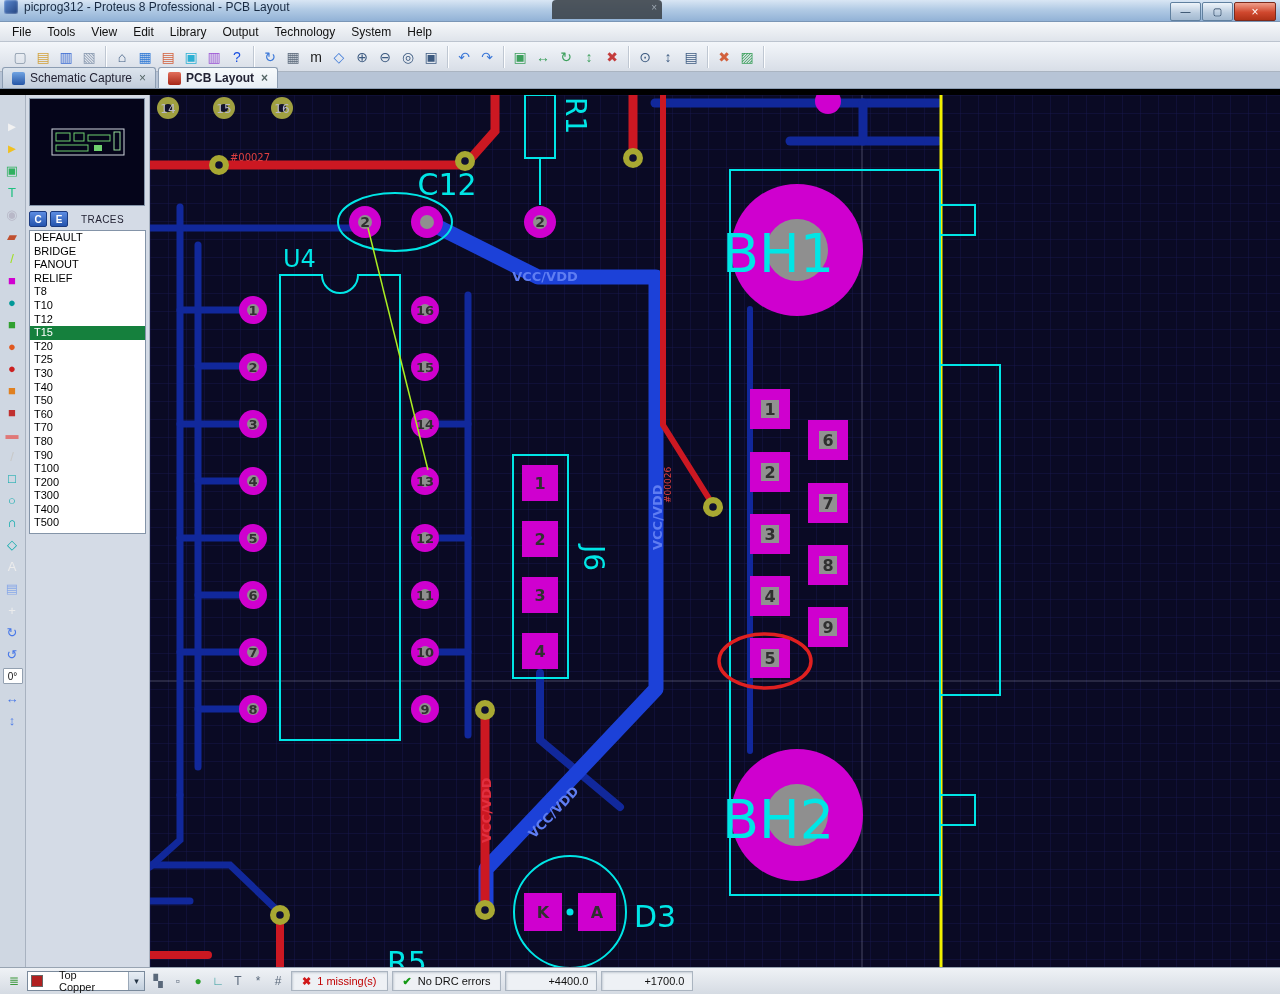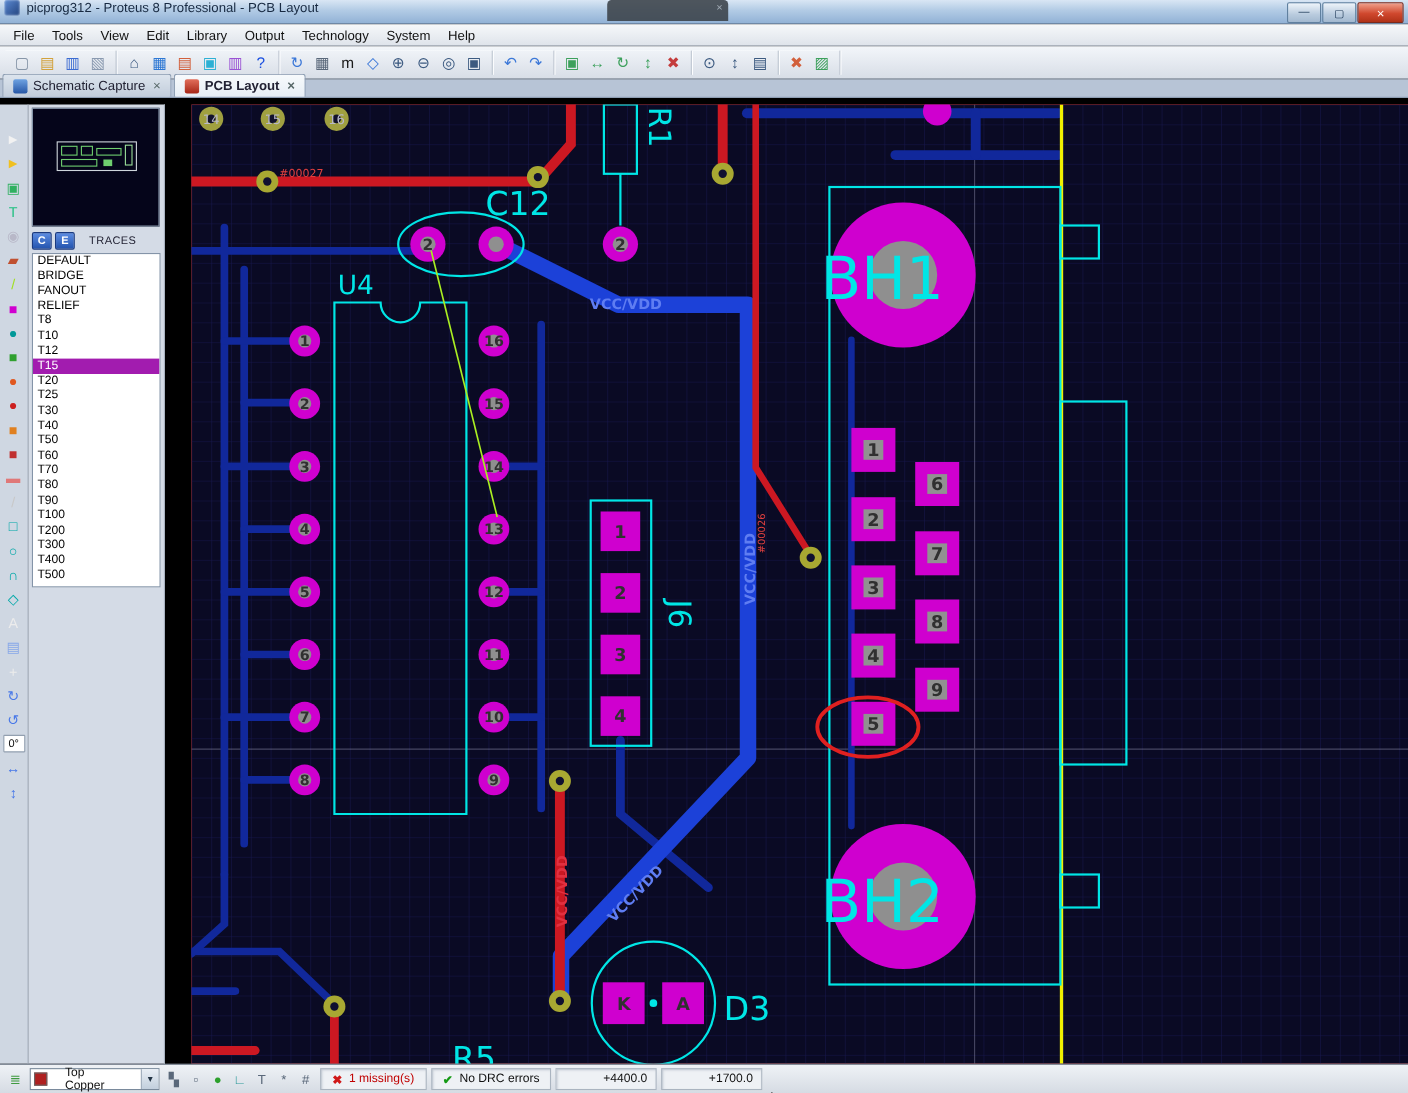--- a/index.html
+++ b/index.html
@@ -62,23 +62,23 @@
     border-right:1px solid #a8b2c0;box-sizing:border-box;padding:3px;}
   .minimap{width:114px;height:106px;background:#05051a;border:1px solid #8494a8;}
   .traces-head{display:flex;align-items:center;margin:5px 0 3px;gap:3px;}
   .ce-btn{width:16px;height:14px;display:flex;align-items:center;justify-content:center;
     font-size:10px;font-weight:bold;color:#fff;border:1px solid #1a3a80;border-radius:2px;
     background:linear-gradient(#5c8ce2,#2454ae);}
   .traces-title{font-size:10px;color:#223;margin-left:10px;letter-spacing:.4px;}
   .trace-list{background:#fff;border:1px solid #8494a8;height:302px;overflow:hidden;
     font-size:11px;line-height:13.6px;}
   .trace-item{padding:0 4px;color:#000;white-space:nowrap;}
-  .trace-item.selected{background:#a21caf;color:#fff;}
-
-  .canvas{position:absolute;left:150px;top:0;right:0;bottom:0;background:#ef4444;margin-left:24px;}
+  .trace-item.selected{background:#15803d;color:#fff;}
+
+  .canvas{position:absolute;left:150px;top:0;right:0;bottom:0;background:#ffffff;}
   .canvas svg{display:block;}
   .canvas text{font-family:"DejaVu Sans",sans-serif;}
 
   
   .statusbar{position:absolute;left:0;right:0;bottom:0;height:27px;
     background:linear-gradient(#eff2f6,#d5dbe3);border-top:1px solid #98a4b2;
     display:flex;align-items:center;font-size:11px;color:#111;gap:4px;
     padding:0 5px;box-sizing:border-box;}
   .layer-select{width:118px;height:20px;background:#fff;border:1px solid #7a8a9c;
     display:flex;align-items:center;font-size:11px;padding-left:3px;gap:16px;box-sizing:border-box;}

